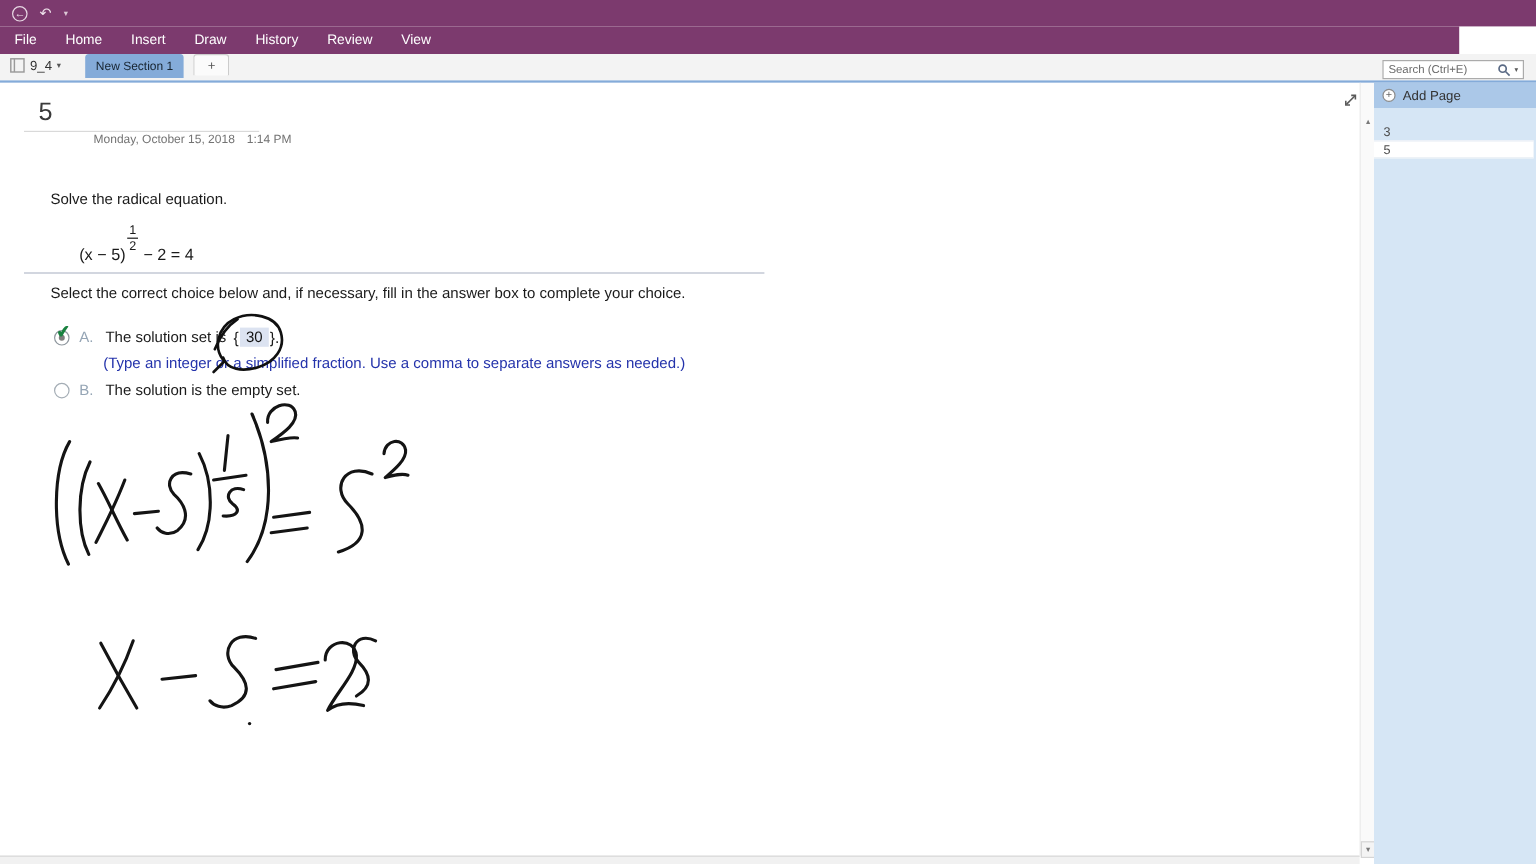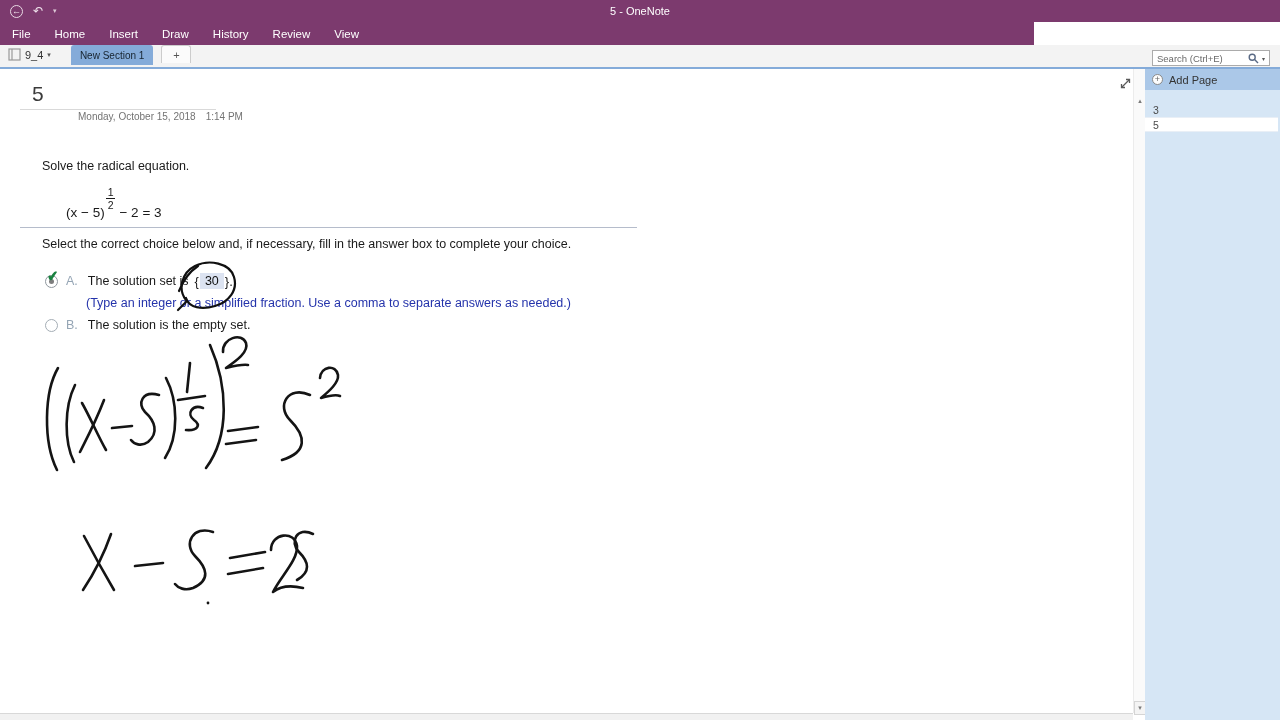--- a/index.html
+++ b/index.html
@@ -17,21 +17,21 @@
   .qat-more { font-size:7px; color:#dcc8d6; }
   .win-title { position:absolute; left:0; right:0; text-align:center; font-size:11px; color:#fff; pointer-events:none; }
   .tb-right { margin-left:auto; display:flex; align-items:center; height:100%; }
   .tb-user { padding:0 14px; font-size:11px; }
   .tb-btn { width:34px; height:100%; display:flex; align-items:center; justify-content:center; font-size:11px; }
   .icon-ribbonopts { width:13px; height:11px; border:1px solid #efe3ec; display:flex; align-items:flex-start; justify-content:center; font-size:7px; line-height:6px; color:#efe3ec; }
   .icon-restore { width:9px; height:9px; border:1px solid #fff; position:relative; }
   .icon-restore::after { content:""; position:absolute; left:2px; top:-4px; width:9px; height:9px; border:1px solid #fff; border-left:none; border-bottom:none; }
 
   
-  .menubar { left:0; top:22px; width:1034px; height:23px; background:var(--accent); color:#fff;
+  .menubar { left:0; top:22px; width:1216px; height:23px; background:var(--accent); color:#fff;
              display:flex; align-items:center; font-size:11.5px; }
   .menu-item { padding:0 12px; height:100%; display:flex; align-items:center; }
   .menu-item:first-child { padding-left:12px; }
 
   
   .tabbar { left:0; top:45px; width:1280px; height:22px; background:#f3f3f3; display:flex; }
   .nb-group { display:flex; align-items:center; gap:4px; padding:0 8px 3px 8px; }
   .nb-label { font-size:11px; color:#333; }
   .nb-caret { font-size:7px; color:#555; }
   .section-tab { margin-left:12px; height:20px; background:var(--sectionTab); color:#16232f;
@@ -97,21 +97,20 @@
 <body>
 
 <div class="abs titlebar">
   <div class="qat">
     <span class="qat-back">
         <span>←</span>
       </span>
     <span class="qat-undo">↶</span>
     <span class="qat-more">▾</span>
   </div>
-  <span class="win-title">5 - OneNote</span>
 </div>
 
 <div class="abs menubar">
   <span class="menu-item">File</span>
   <span class="menu-item">Home</span>
   <span class="menu-item">Insert</span>
   <span class="menu-item">Draw</span>
   <span class="menu-item">History</span>
   <span class="menu-item">Review</span>
   <span class="menu-item">View</span>
@@ -156,21 +155,21 @@
 </div>
 
 <div class="abs prompt">Solve the radical equation.</div>
 
 <div class="abs equation">
   <span>(x − 5)</span>
   <span class="frac">
     <span class="num">1</span>
     <span class="den">2</span>
   </span>
-  <span class="eq-rest">− 2 = 3</span>
+  <span class="eq-rest">− 2 = 4</span>
 </div>
 
 <div class="abs divider"></div>
 <div class="abs instruction">Select the correct choice below and, if necessary, fill in the answer box to complete your choice.</div>
 
 <div class="abs choice-row" style="left:45px; top:273px; gap:0;">
   <span class="radio selected"></span>
   <span class="choice-label" style="margin-left:8px;">A.</span>
   <span class="choice-text" style="margin-left:10px;">The solution set is</span>
   <span class="answer-wrap" style="margin-left:6px;">

